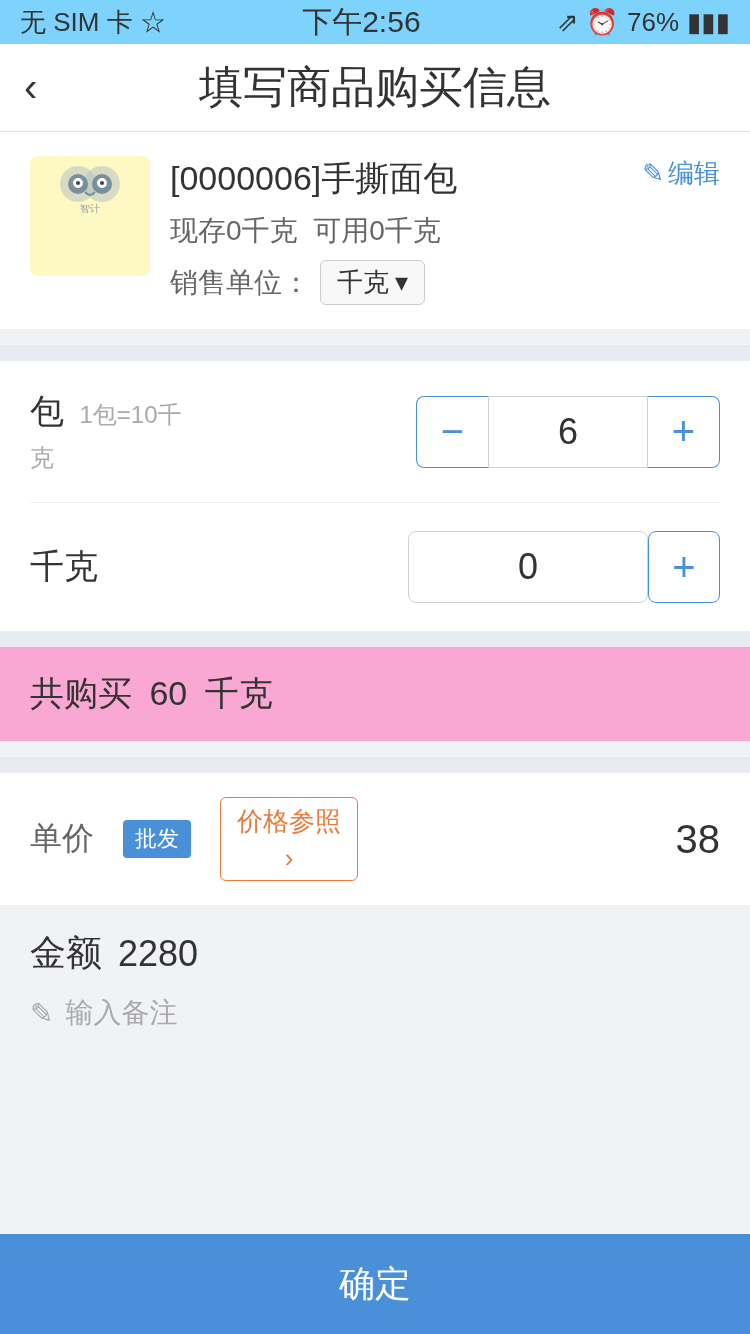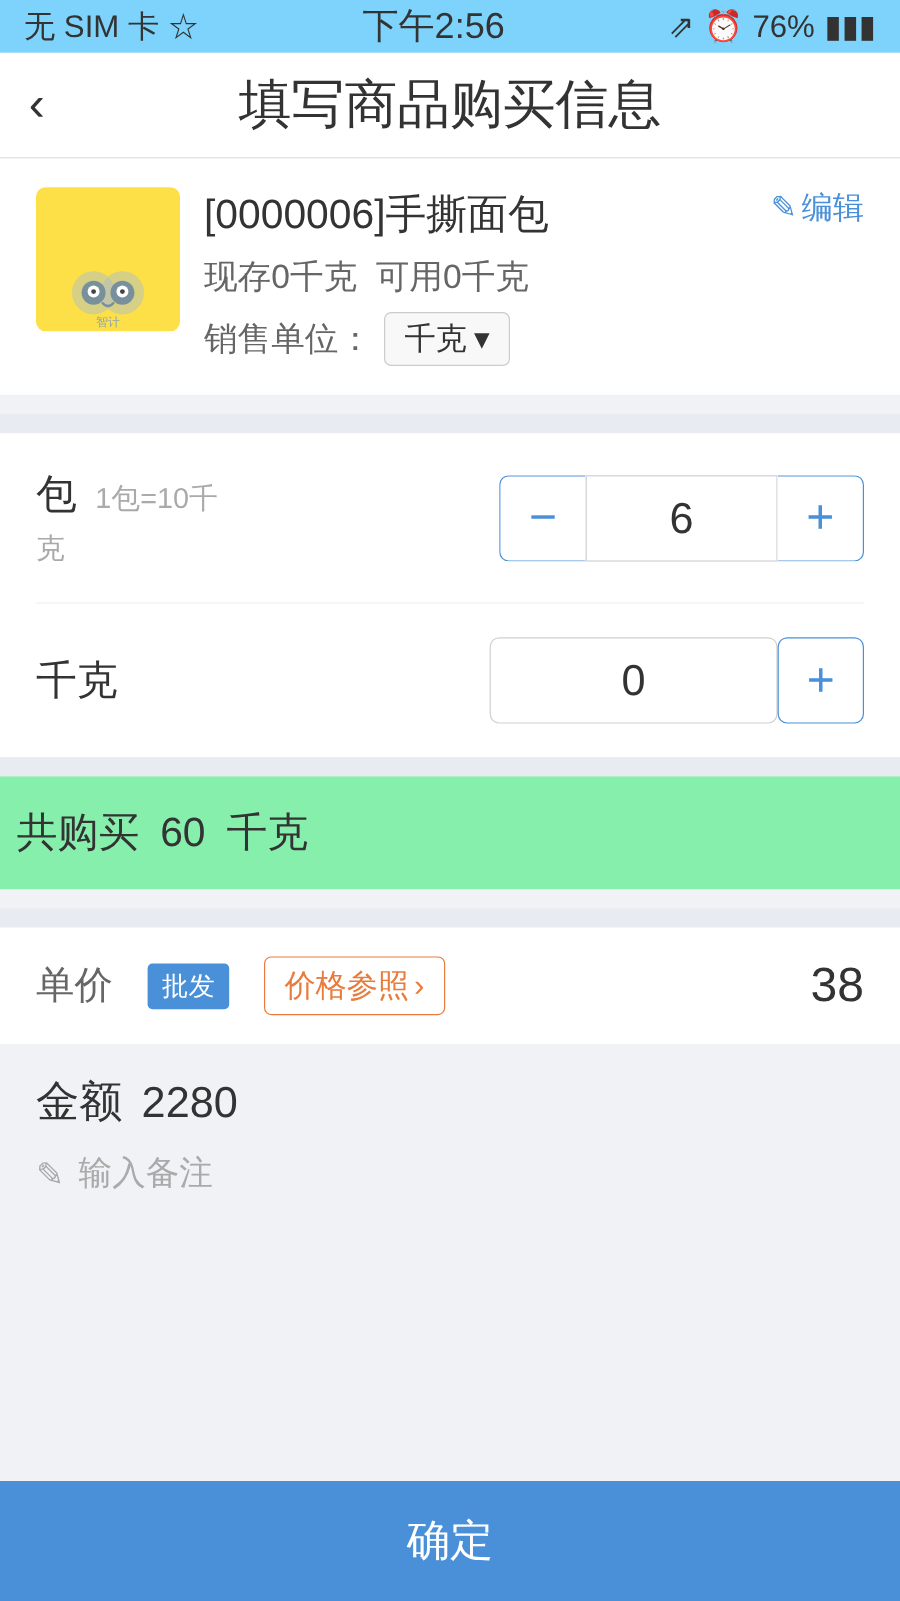--- a/index.html
+++ b/index.html
@@ -58,24 +58,24 @@
       background: #fff;
       padding: 24px 30px;
       display: flex;
       align-items: flex-start;
       gap: 20px;
       margin-bottom: 16px;
     }
     .product-thumb {
       width: 120px;
       height: 120px;
-      background: #fde047;
+      background: #fef9c3;
       border-radius: 8px;
       display: flex;
-      align-items: flex-end;
+      align-items: flex-start;
       justify-content: center;
       flex-shrink: 0;
       overflow: hidden;
     }
     .product-info { flex: 1; }
     .product-name { font-size: 34px; font-weight: 500; color: #333; margin-bottom: 10px; }
     .product-stock { font-size: 28px; color: #666; margin-bottom: 10px; }
     .product-unit { font-size: 28px; color: #666; display: flex; align-items: center; gap: 10px; }
     .unit-select {
       border: 1px solid #ccc;
@@ -169,22 +169,22 @@
       color: #333;
       background: #fff;
       display: flex;
       align-items: center;
       justify-content: center;
       margin-left: auto;
     }
 
     
     .total-section {
-      background: #86efac;
-      padding: 24px 14px;
+      background: #f9a8d4;
+      padding: 24px 30px;
       display: flex;
       align-items: center;
       justify-content: space-between;
       margin-bottom: 16px;
     }
     .total-text { font-size: 34px; color: #333; }
     .total-text span { color: #333; font-weight: 500; }
     .batch-btn {
       border: 1px solid #4a90d9;
       color: #4a90d9;
@@ -217,20 +217,21 @@
       border: 1px solid #e87c3e;
       color: #e87c3e;
       font-size: 26px;
       padding: 6px 16px;
       border-radius: 6px;
       display: flex;
       align-items: center;
       gap: 4px;
       cursor: pointer;
       background: #fff;
+      flex-direction: column;
     }
     .price-value {
       margin-left: auto;
       font-size: 40px;
       color: #333;
       font-weight: 400;
     }
 
     
     .amount-section {

